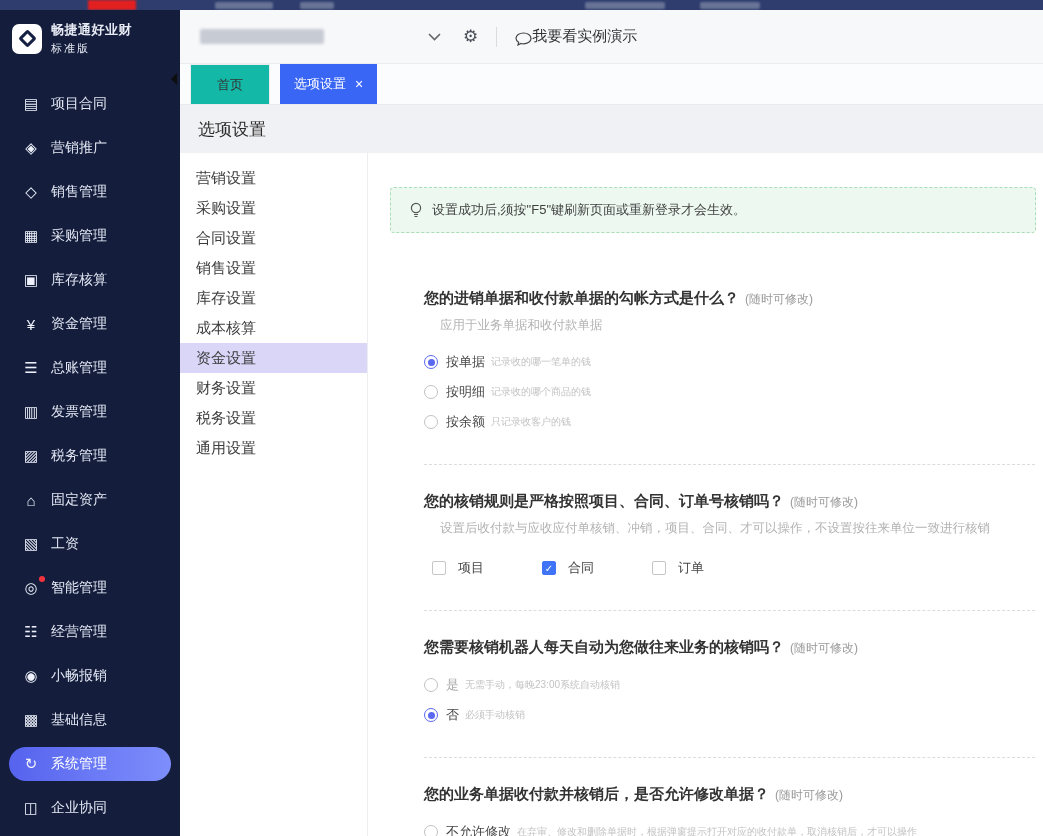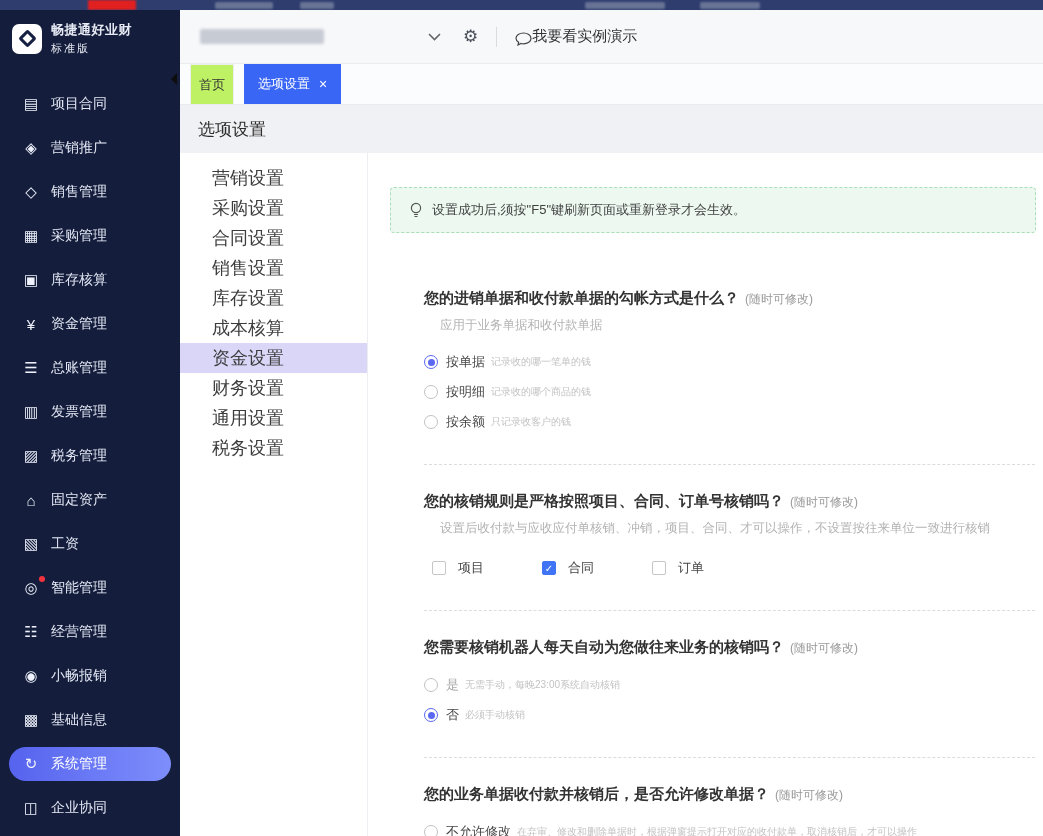--- a/index.html
+++ b/index.html
@@ -32,29 +32,29 @@
 .main-col{flex:1;display:flex;flex-direction:column;min-width:0}
 .topbar{height:54px;background:#f7f8fa;border-bottom:1px solid #ececee;display:flex;align-items:center;padding-left:20px;flex:none}
 .company-select{display:flex;align-items:center;cursor:pointer}
 .redacted{width:124px;height:15px;background:#c7cbd4;border-radius:2px;filter:blur(1.5px)}
 .chev{margin-left:104px;display:flex;align-items:center}
 .gear{font-size:17px;color:#4a4f5a;margin-left:22px;cursor:pointer;line-height:1}
 .vdiv{width:1px;height:20px;background:#dcdcde;margin:0 18px}
 .demo-link{display:flex;align-items:flex-end;font-size:15px;color:#333;cursor:pointer}
 
 .tabbar{height:41px;background:#fbfcfd;border-bottom:1px solid #e8eaee;display:flex;align-items:stretch;padding-left:10px;flex:none}
-.tab{display:flex;align-items:center;padding:0 8px;font-size:13px;color:#333;background:#bef264;margin-right:10px;cursor:pointer;border:1px solid #ededf0;border-bottom:none}
+.tab{display:flex;align-items:center;padding:0 26px;font-size:13px;color:#333;background:#14b8a6;margin-right:10px;cursor:pointer;border:1px solid #ededf0;border-bottom:none}
 .tab.active{background:#3a66f5;color:#fff;border:none;padding:0 14px}
 .tab .close{margin-left:9px;font-size:14px;cursor:pointer}
 
 .title-bar{height:48px;background:#f0f1f4;display:flex;align-items:center;padding-left:18px;font-size:17px;color:#2d2d2d;flex:none}
 
 .content{flex:1;display:flex;min-height:0}
 .settings-nav{width:188px;background:#fff;border-right:1px solid #eceef2;padding-top:10px;flex:none}
-.snav-item{height:30px;line-height:30px;padding-left:32px;font-size:18px;color:#3c3c3c;cursor:pointer;white-space:nowrap}
+.snav-item{height:30px;line-height:30px;padding-left:16px;font-size:15px;color:#3c3c3c;cursor:pointer;white-space:nowrap}
 .snav-item.active{background:#d9d6f8}
 
 .panel{flex:1;overflow:hidden;padding-top:34px;background:#fff}
 .notice{margin:0 7px 0 22px;height:46px;background:#edf9f0;border:1px dashed #a9ddb7;border-radius:4px;display:flex;align-items:center;padding-left:18px;gap:9px;font-size:13px;color:#3f3f3f}
 .bulb{display:flex;flex:none}
 
 .qwrap{margin:0 8px 0 56px}
 .q-first{margin-top:56px}
 .q-title{font-size:15px;font-weight:bold;color:#333}
 .q-note{font-size:12px;color:#999;font-weight:normal;margin-left:6px}
@@ -213,22 +213,22 @@
 
         <nav class="settings-nav">
           <div class="snav-item">营销设置</div>
           <div class="snav-item">采购设置</div>
           <div class="snav-item">合同设置</div>
           <div class="snav-item">销售设置</div>
           <div class="snav-item">库存设置</div>
           <div class="snav-item">成本核算</div>
           <div class="snav-item active">资金设置</div>
           <div class="snav-item">财务设置</div>
+          <div class="snav-item">税务设置</div>
           <div class="snav-item">通用设置</div>
-          <div class="snav-item">税务设置</div>
         </nav>
 
         <div class="panel">
 
           <div class="notice">
             <span class="bulb">
               <svg width="14" height="17" viewBox="0 0 14 17">
                   <circle cx="7" cy="6" r="4.6" fill="none" stroke="#555" stroke-width="1.2"></circle>
                   <path d="M5 12.5h4M5.5 14.5h3" stroke="#555" stroke-width="1.2"></path>
                 </svg>

